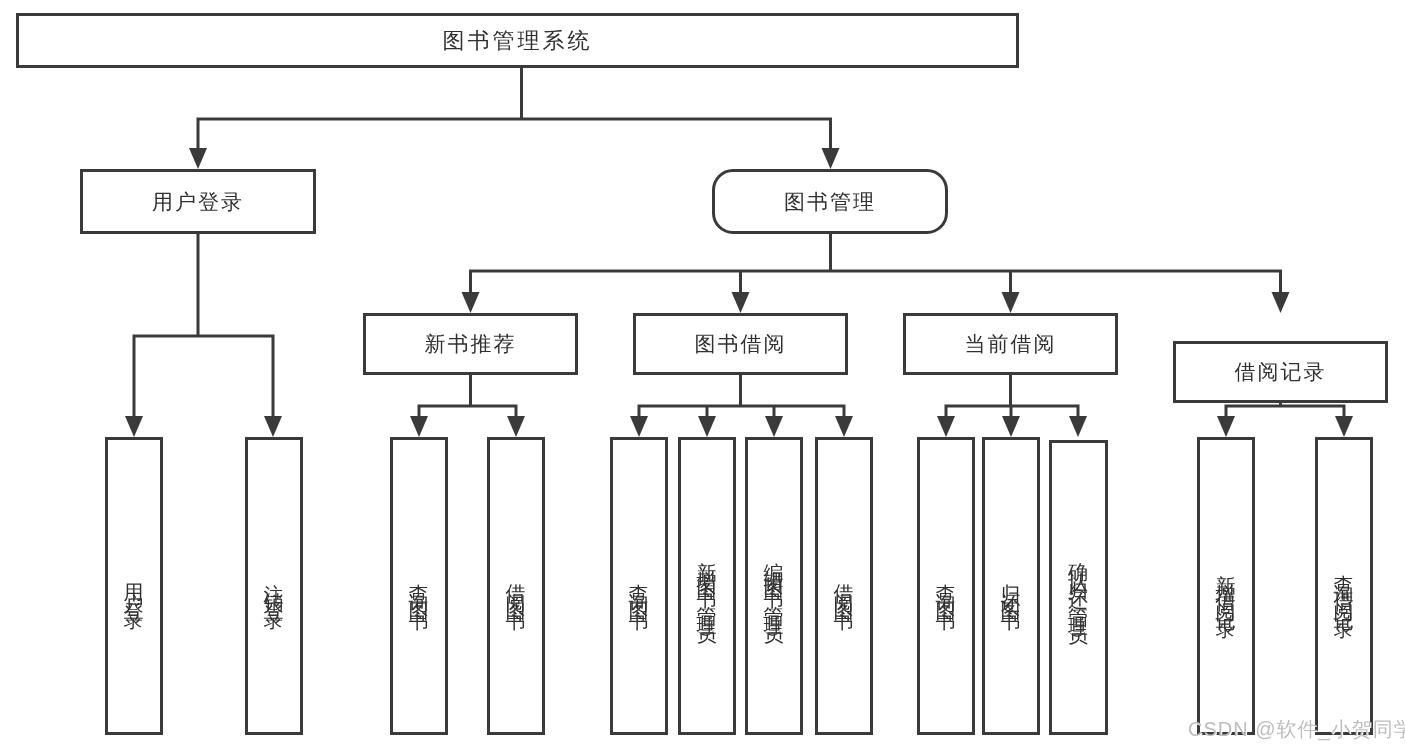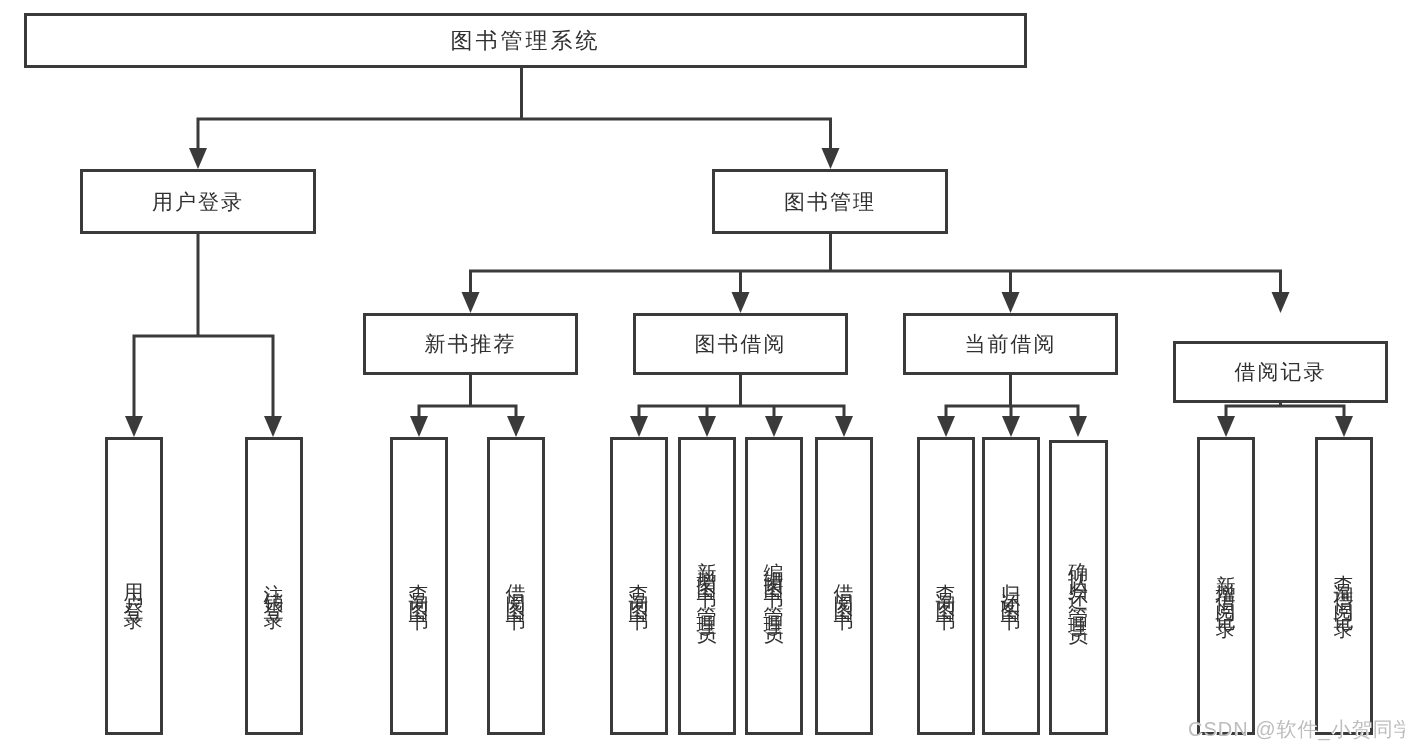--- a/index.html
+++ b/index.html
@@ -91,28 +91,28 @@
       <polygon points="765,416 783,416 774,437"></polygon>
       <polygon points="835,416 853,416 844,437"></polygon>
       <polygon points="937,416 955,416 946,437"></polygon>
       <polygon points="1002,416 1020,416 1011,437"></polygon>
       <polygon points="1069,416 1087,416 1078,437"></polygon>
       <polygon points="1217,416 1235,416 1226,437"></polygon>
       <polygon points="1335,416 1353,416 1344,437"></polygon>
     </g>
   </svg>
 
-  <div class="node h-text root-box" style="left:24px; top:13px; width:1003px; height:55px;">
+  <div class="node h-text root-box" style="left:16px; top:13px; width:1003px; height:55px;">
     <span>图书管理系统</span>
   </div>
 
   <div class="node h-text" style="left:80px; top:169px; width:236px; height:65px;">
     <span>用户登录</span>
   </div>
-  <div class="node h-text" style="left:712px; top:169px; width:236px; height:65px;">
+  <div class="node h-text" style="left:712px; top:169px; width:236px; height:65px;border-radius:21px;">
     <span>图书管理</span>
   </div>
 
   <div class="node h-text" style="left:363px; top:313px; width:215px; height:62px;">
     <span>新书推荐</span>
   </div>
   <div class="node h-text" style="left:633px; top:313px; width:215px; height:62px;">
     <span>图书借阅</span>
   </div>
   <div class="node h-text" style="left:903px; top:313px; width:215px; height:62px;">

